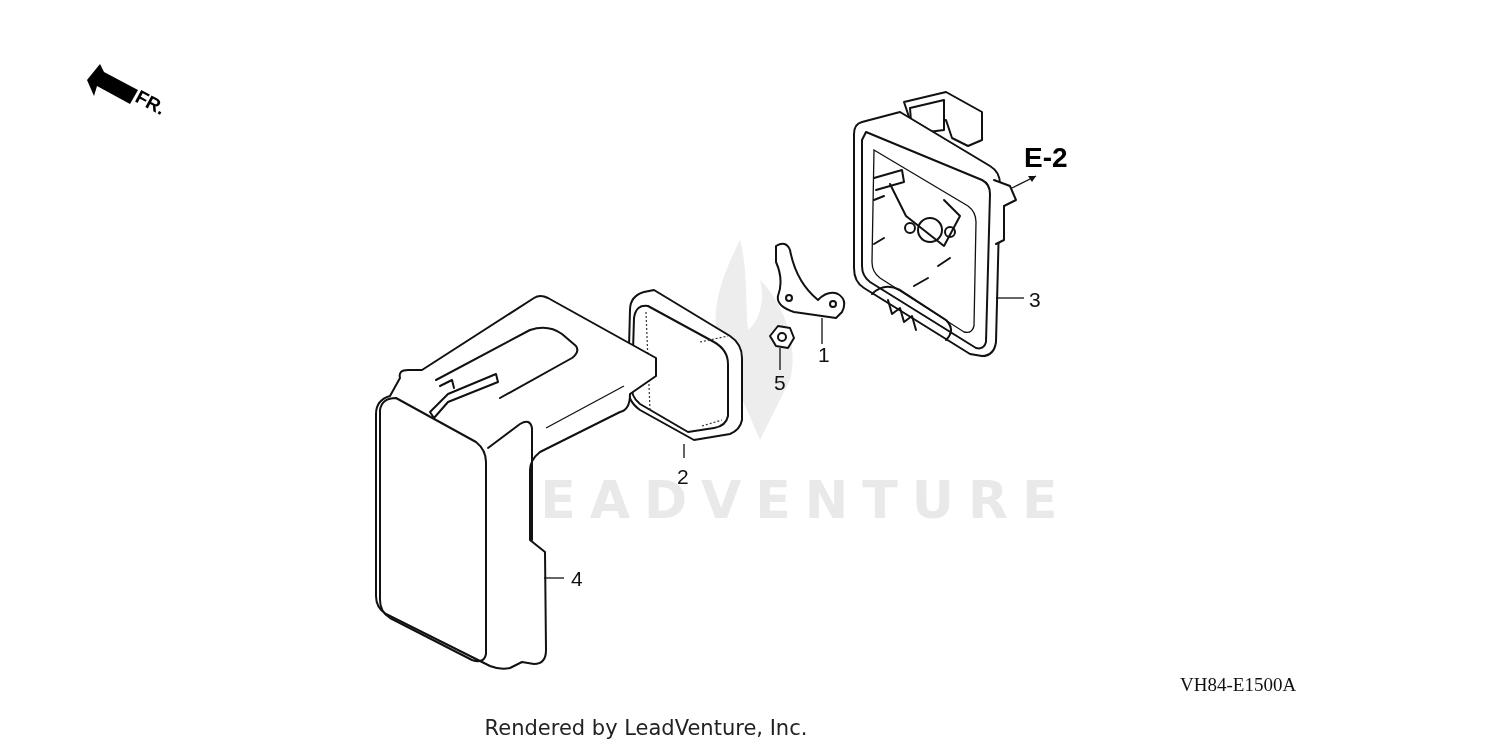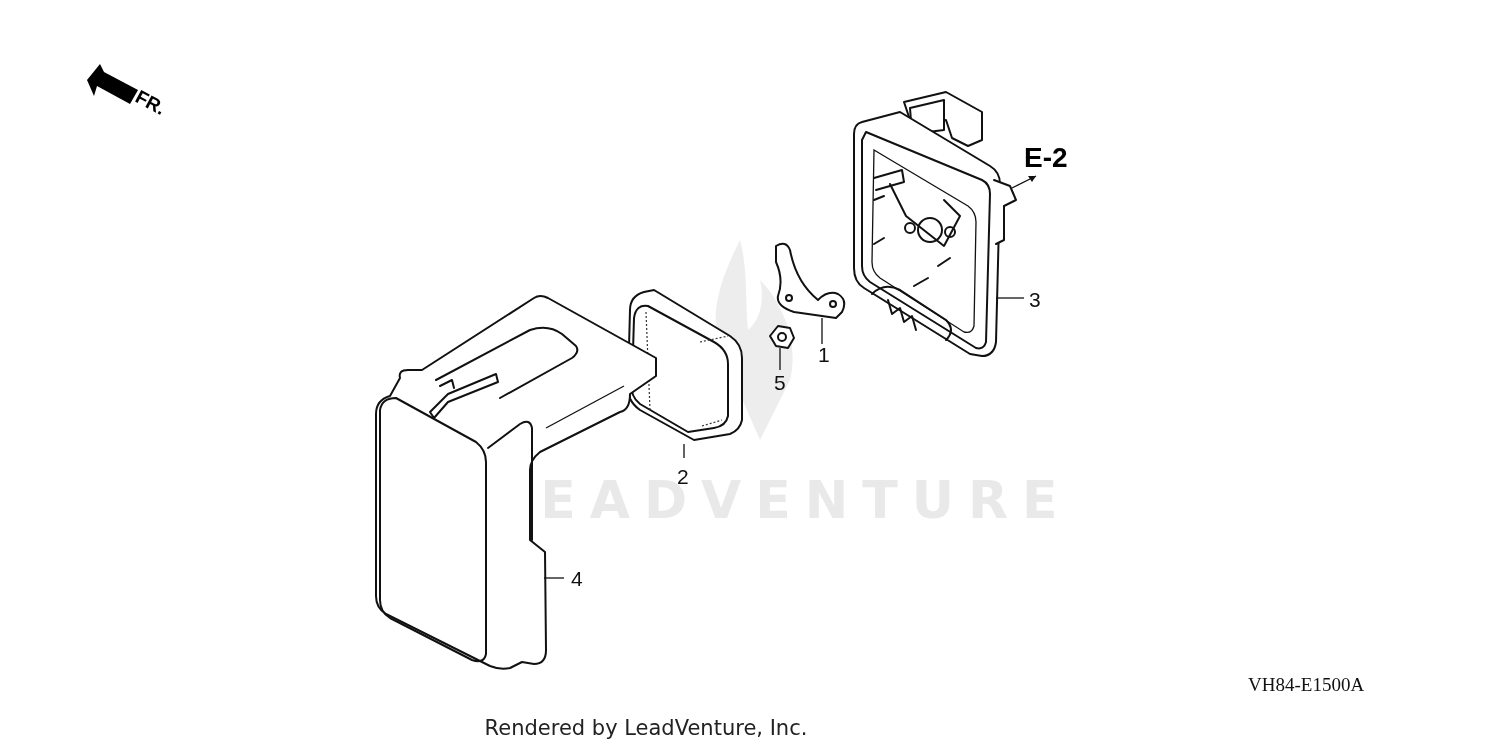--- a/index.html
+++ b/index.html
@@ -1,21 +1,21 @@
 <!DOCTYPE html>
 <html><head>
 <meta charset="utf-8">
 <style>
   html,body{margin:0;padding:0;background:#ffffff;}
   #stage{position:relative;width:1500px;height:749px;background:#ffffff;overflow:hidden;font-family:"Liberation Sans",sans-serif;}
   .watermark{position:absolute;left:493px;top:470px;font-family:"DejaVu Sans",sans-serif;font-size:52px;font-weight:bold;letter-spacing:14px;color:#e9e9e9;white-space:nowrap;}
   .callout{position:absolute;font-family:"Liberation Sans",sans-serif;font-size:21px;color:#111;line-height:1;}
   .ref{position:absolute;font-family:"Liberation Sans",sans-serif;font-size:28px;font-weight:bold;color:#000;}
   .fr{position:absolute;font-family:"Liberation Sans",sans-serif;font-size:19px;font-weight:bold;color:#000;transform:rotate(28deg);transform-origin:left top;}
-  .code{position:absolute;left:1248px;top:674px;font-family:"Liberation Serif",serif;font-size:19px;color:#111;}
+  .code{position:absolute;left:1180px;top:674px;font-family:"Liberation Serif",serif;font-size:19px;color:#111;}
   .footer{position:absolute;left:0;width:1292px;top:716px;text-align:center;font-family:"DejaVu Sans",sans-serif;font-size:21px;color:#222;}
   svg.art{position:absolute;left:0;top:0;}
   .ln{fill:#fff;stroke:#111;stroke-width:2;stroke-linejoin:round;stroke-linecap:round;}
   .ln0{fill:none;stroke:#111;stroke-width:2;stroke-linejoin:round;stroke-linecap:round;}
   .thin{fill:none;stroke:#111;stroke-width:1.3;}
   .dash{fill:none;stroke:#333;stroke-width:1.2;stroke-dasharray:2 2;}
   .wm{fill:#ededed;stroke:none;}
 </style>
 </head>
 <body>

